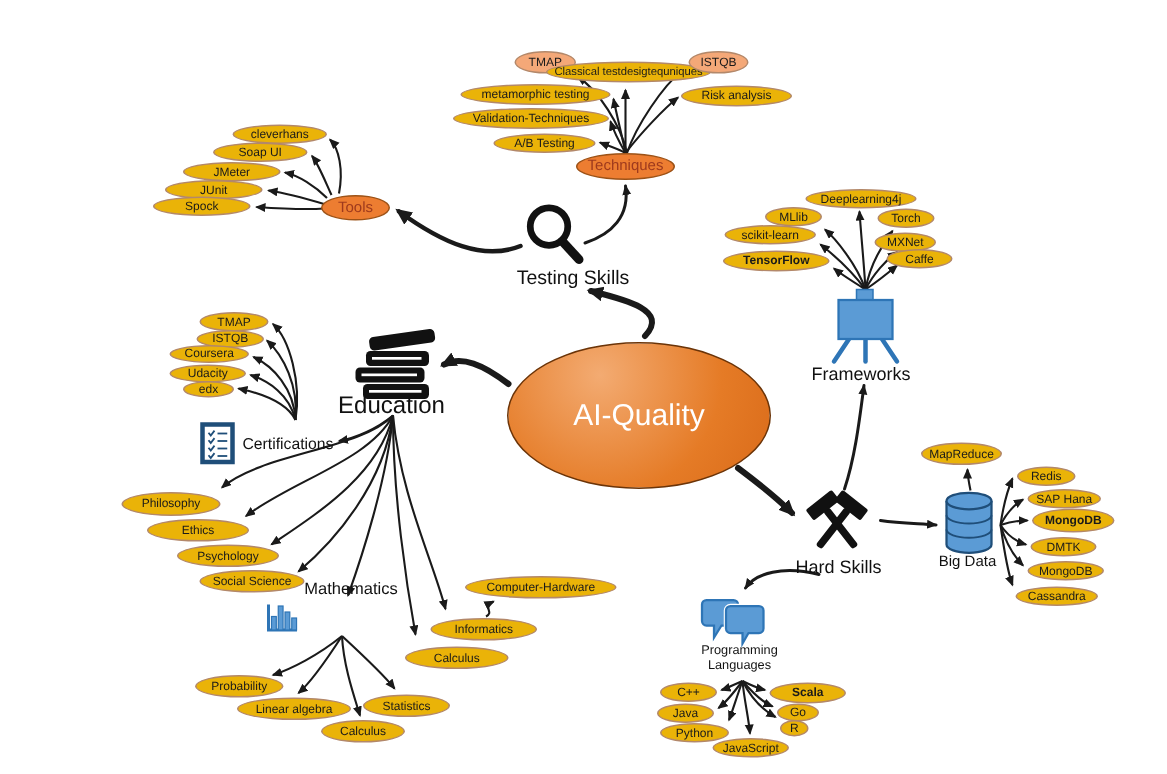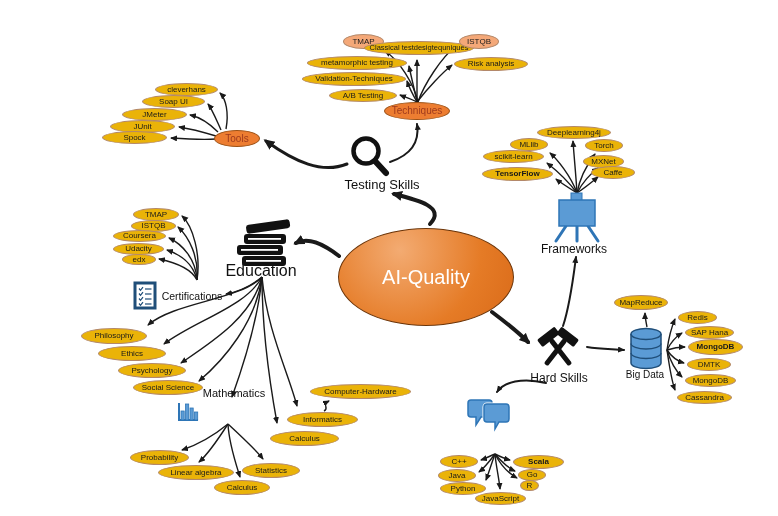--- a/index.html
+++ b/index.html
@@ -240,20 +240,24 @@
 
   <div class="leaf" style="left:614px;top:295px;width:54px;height:15px">MapReduce</div>
   <div class="blabel" style="left:595px;top:369px;width:100px;font-size:10px">Big Data</div>
   <div class="leaf" style="left:678px;top:311px;width:39px;height:13px">Redis</div>
   <div class="leaf" style="left:685px;top:326px;width:49px;height:13px">SAP Hana</div>
   <div class="leaf bold" style="left:688px;top:339px;width:55px;height:16px">MongoDB</div>
   <div class="leaf" style="left:687px;top:358px;width:44px;height:13px">DMTK</div>
   <div class="leaf" style="left:685px;top:374px;width:51px;height:13px">MongoDB</div>
   <div class="leaf" style="left:677px;top:391px;width:55px;height:13px">Cassandra</div>
 
+  <div class="blabel" style="left:443px;top:429px;width:100px;font-size:8.5px">
+    <div>Programming</div>
+    <div>Languages</div>
+  </div>
   <div class="leaf" style="left:440px;top:455px;width:38px;height:13px">C++</div>
   <div class="leaf" style="left:438px;top:469px;width:38px;height:13px">Java</div>
   <div class="leaf" style="left:440px;top:482px;width:46px;height:13px">Python</div>
   <div class="leaf" style="left:475px;top:492px;width:51px;height:13px">JavaScript</div>
   <div class="leaf bold" style="left:513px;top:455px;width:51px;height:14px">Scala</div>
   <div class="leaf" style="left:518px;top:469px;width:28px;height:12px">Go</div>
   <div class="leaf" style="left:520px;top:480px;width:19px;height:11px">R</div>
 
 </div>
 

